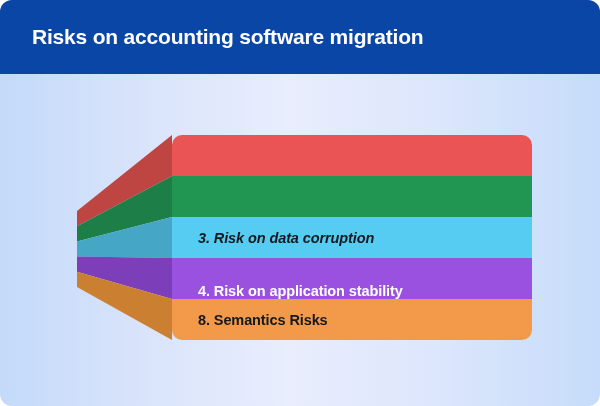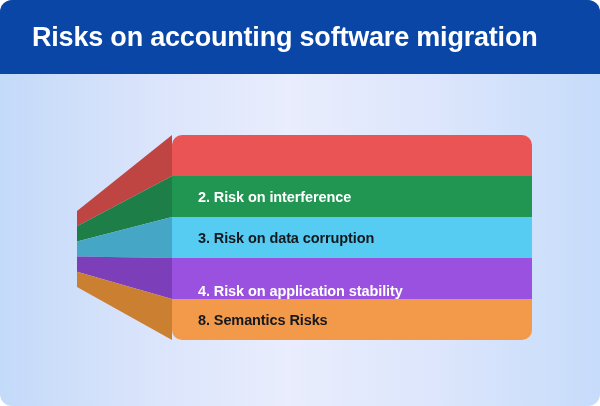--- a/index.html
+++ b/index.html
@@ -33,21 +33,21 @@
     width: 600px;
     height: 74px;
     background: #0a46a5;
     display: flex;
     align-items: center;
   }
 
   #header-title {
     margin-left: 32px;
     color: #ffffff;
-    font-size: 27px;
+    font-size: 21px;
     font-weight: bold;
     letter-spacing: -0.2px;
     white-space: nowrap;
   }
 
   #funnel {
     position: absolute;
     left: 0;
     top: 0;
     width: 600px;
@@ -90,18 +90,17 @@
 
     <g clip-path="url(#clip-body)">
       <rect x="172" y="135" width="360" height="41" fill="#ea5455"></rect>
       <rect x="172" y="176" width="360" height="41" fill="#219653"></rect>
       <rect x="172" y="217" width="360" height="41" fill="#56ccf2"></rect>
       <rect x="172" y="258" width="360" height="41" fill="#9b51e0"></rect>
       <rect x="172" y="299" width="360" height="41" fill="#f2994a"></rect>
     </g>
   </svg>
 
-  <div class="row-label" style="top: 190px; color: rgb(255, 255, 255);">2. Risk on interference</div>
-  <div class="row-label" style="top: 231px; color: rgb(20, 24, 31);">3. Risk on data corruption</div>
+  <div class="row-label" style="top: 231px; color: rgb(20, 24, 31); font-style: italic;">3. Risk on data corruption</div>
   <div class="row-label" style="top: 284px; color: rgb(255, 255, 255);">4. Risk on application stability</div>
   <div class="row-label" style="top: 313px; color: rgb(20, 24, 31);">8. Semantics Risks</div>
 
 </div>
 
 </body></html>

